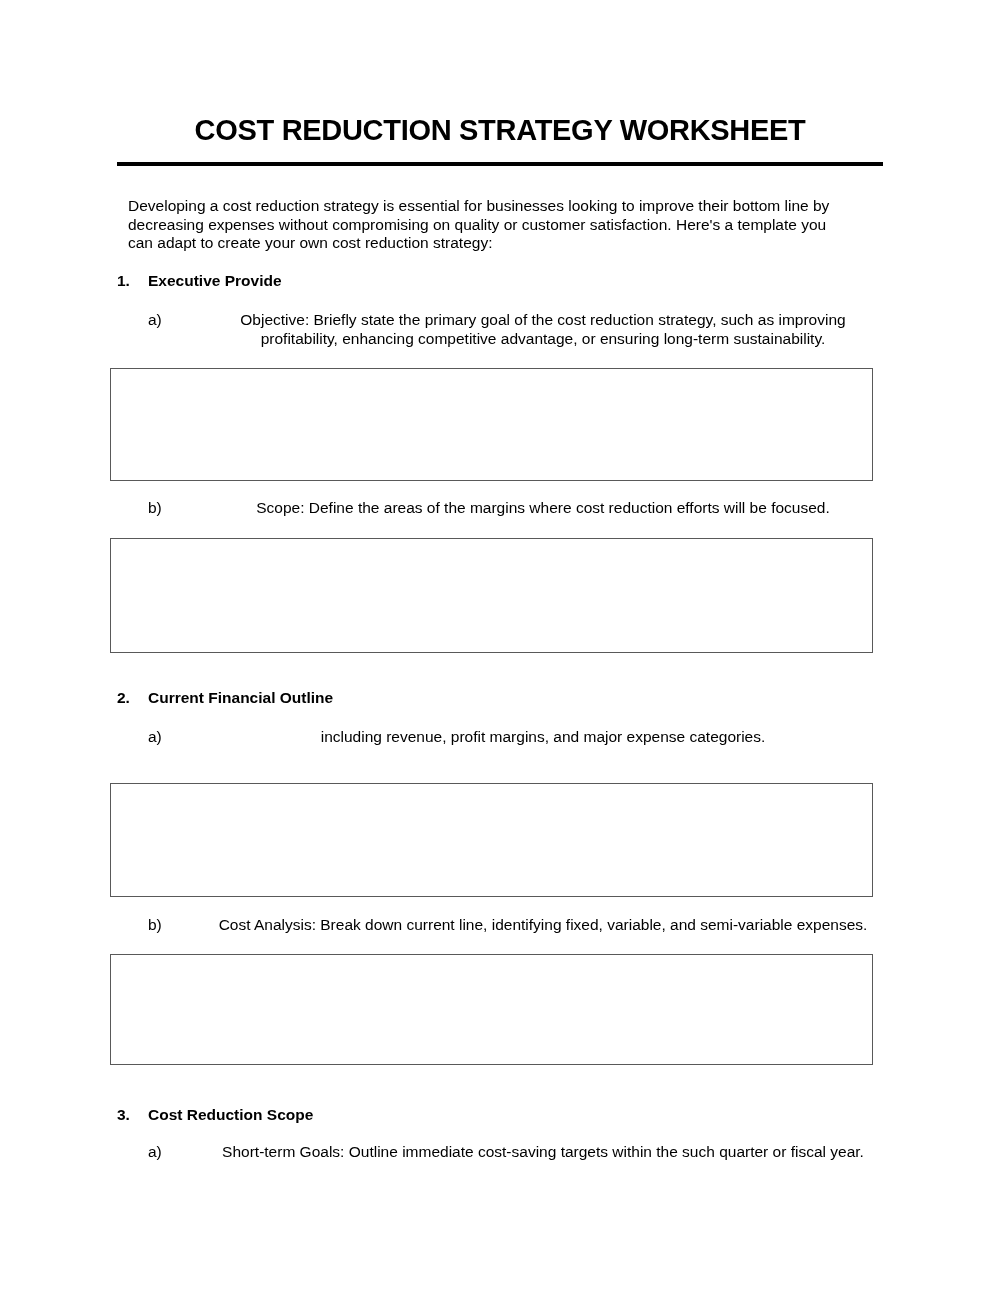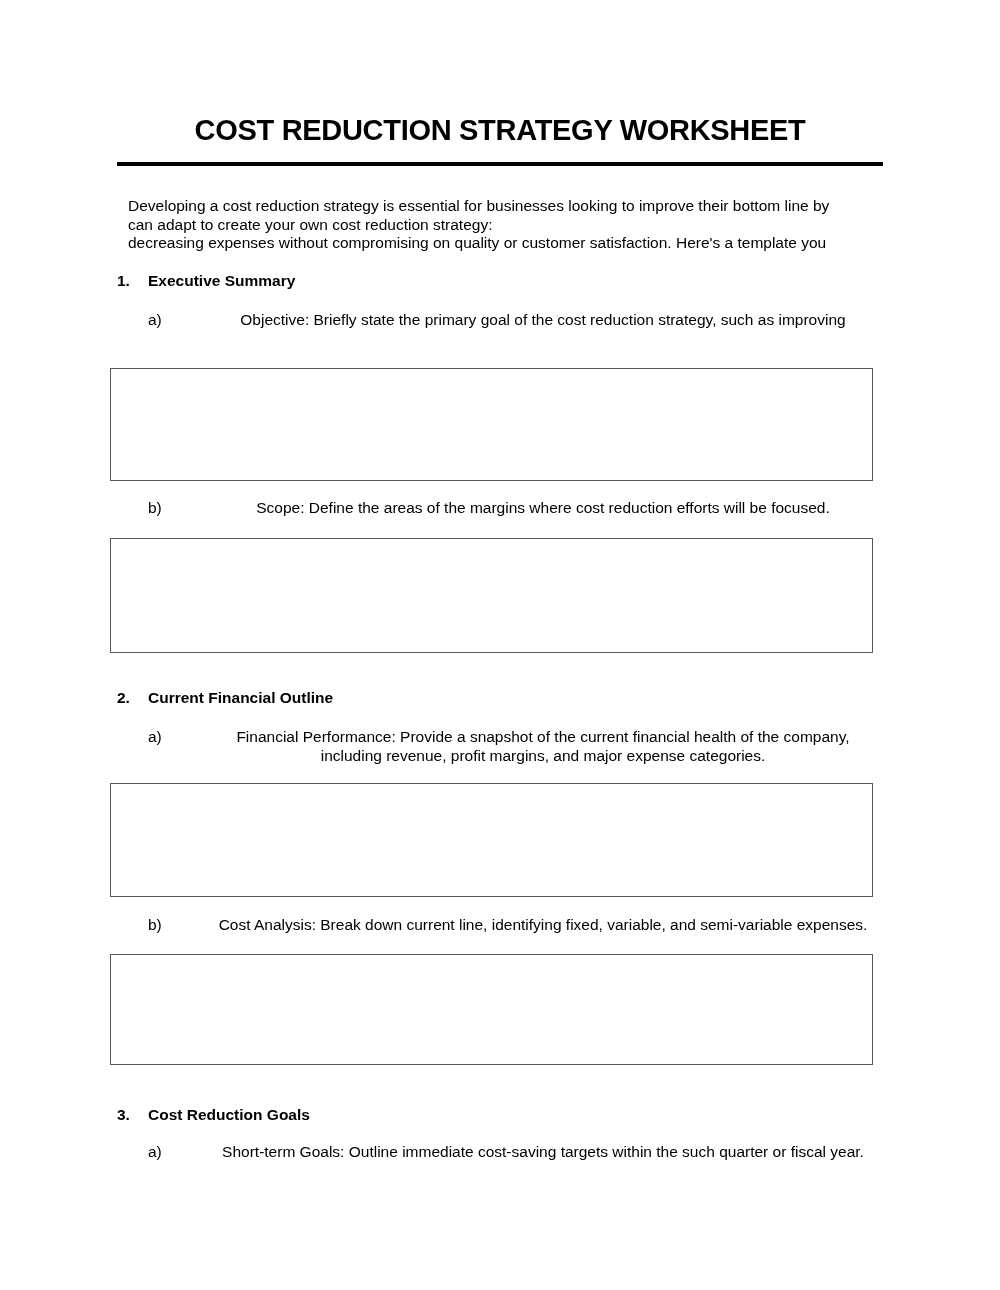--- a/index.html
+++ b/index.html
@@ -83,33 +83,34 @@
 </head>
 <body>
 
 <div class="page">
 
   <h1 class="title">COST REDUCTION STRATEGY WORKSHEET</h1>
   <div class="rule"></div>
 
   <div class="intro bodytext">
       <div>Developing a cost reduction strategy is essential for businesses looking to improve their bottom line by</div>
+      <div>decreasing expenses without compromising on quality or customer satisfaction. Here's a template you</div>
       <div>can adapt to create your own cost reduction strategy:</div>
-      <div>decreasing expenses without compromising on quality or customer satisfaction. Here's a template you</div>
     </div>
 
   <div class="sec bodytext" style="top:272px">
     <span class="num">1.</span>
-    <span class="hd">Executive Summary</span>
+    <span class="hd">Executive Provide</span>
   </div>
 
   <div class="item bodytext" style="top:311px">
     <span class="letter">a)</span>
     <div class="itext">
         <div>Objective: Briefly state the primary goal of the cost reduction strategy, such as improving</div>
+        <div>profitability, enhancing competitive advantage, or ensuring long-term sustainability.</div>
       </div>
   </div>
 
   <div class="inputbox" style="top:368px;height:113px"></div>
 
   <div class="item bodytext" style="top:499px">
     <span class="letter">b)</span>
     <div class="itext">
         <div>Scope: Define the areas of the margins where cost reduction efforts will be focused.</div>
       </div>
@@ -118,39 +119,38 @@
   <div class="inputbox" style="top:538px;height:115px"></div>
 
   <div class="sec bodytext" style="top:689px">
     <span class="num">2.</span>
     <span class="hd">Current Financial Outline</span>
   </div>
 
   <div class="item bodytext" style="top:728px">
     <span class="letter">a)</span>
     <div class="itext">
-        <div>Financial Performance: Provide a snapshot of the current financial health of the company,</div>
         <div>including revenue, profit margins, and major expense categories.</div>
       </div>
   </div>
 
   <div class="inputbox" style="top:783px;height:114px"></div>
 
   <div class="item bodytext" style="top:916px">
     <span class="letter">b)</span>
     <div class="itext">
         <div>Cost Analysis: Break down current line, identifying fixed, variable, and semi-variable expenses.</div>
       </div>
   </div>
 
   <div class="inputbox" style="top:954px;height:111px"></div>
 
   <div class="sec bodytext" style="top:1106px">
     <span class="num">3.</span>
-    <span class="hd">Cost Reduction Goals</span>
+    <span class="hd">Cost Reduction Scope</span>
   </div>
 
   <div class="item bodytext" style="top:1143px">
     <span class="letter">a)</span>
     <div class="itext">
         <div>Short-term Goals: Outline immediate cost-saving targets within the such quarter or fiscal year.</div>
       </div>
   </div>
 
   <div class="pagenum">1</div>

